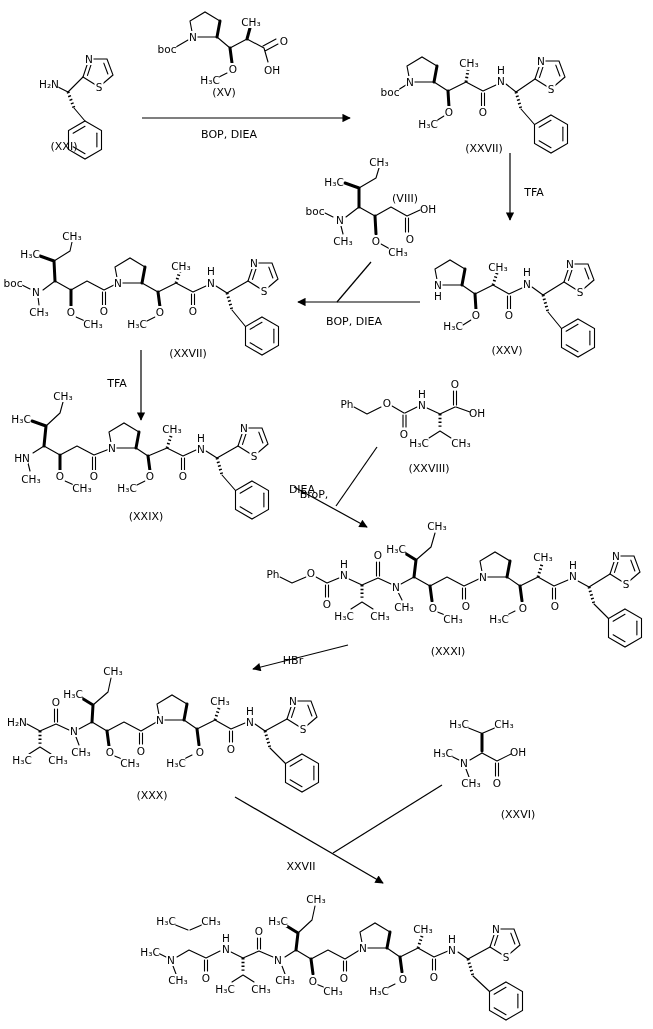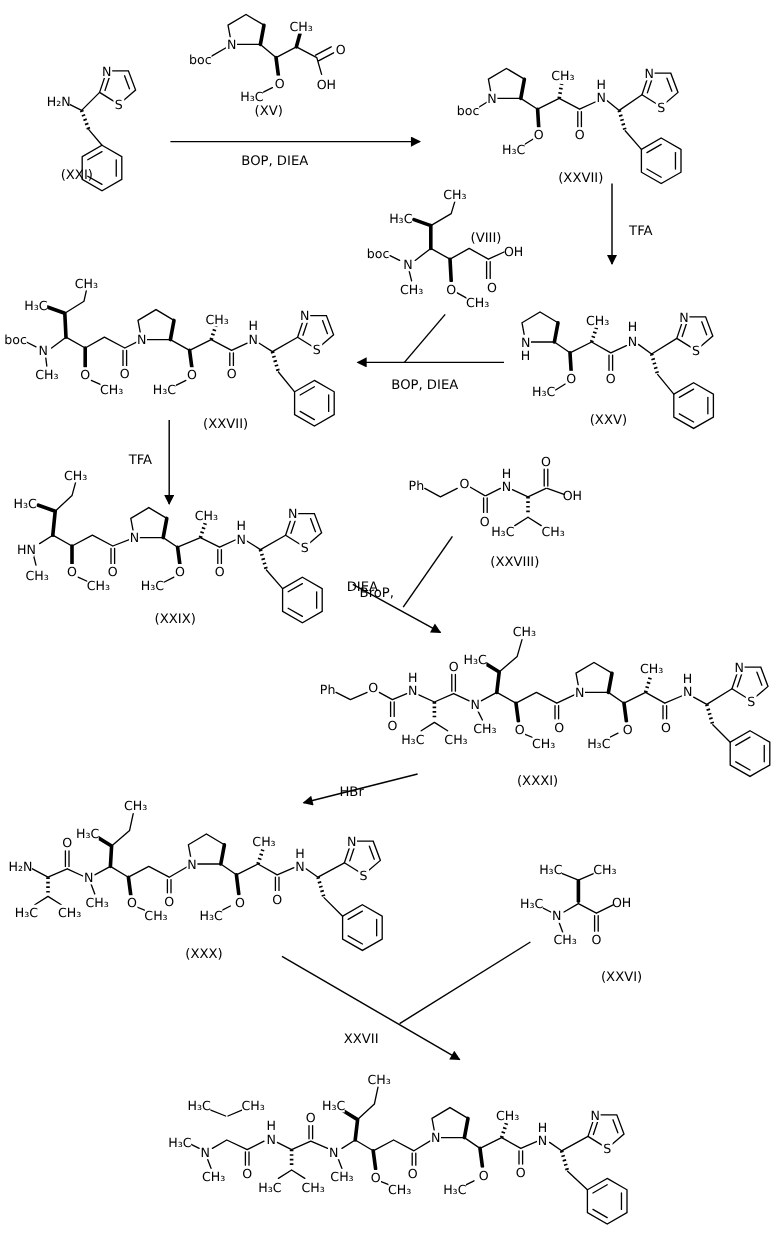--- a/index.html
+++ b/index.html
@@ -478,21 +478,21 @@
 
   <div class="t" style="left:64px;top:146px">(XXI)</div>
   <div class="t" style="left:224px;top:92px">(XV)</div>
   <div class="t" style="left:484px;top:148px">(XXVII)</div>
   <div class="t" style="left:405px;top:198px">(VIII)</div>
   <div class="t" style="left:507px;top:350px">(XXV)</div>
   <div class="t" style="left:188px;top:353px">(XXVII)</div>
   <div class="t" style="left:146px;top:516px">(XXIX)</div>
   <div class="t" style="left:429px;top:468px">(XXVIII)</div>
   <div class="t" style="left:448px;top:651px">(XXXI)</div>
-  <div class="t" style="left:170px;top:795px">(XXX)</div>
+  <div class="t" style="left:152px;top:795px">(XXX)</div>
   <div class="t" style="left:518px;top:814px">(XXVI)</div>
 
   <div class="t" style="left:229px;top:134px">BOP,  DIEA</div>
   <div class="t" style="left:534px;top:192px">TFA</div>
   <div class="t" style="left:354px;top:321px">BOP,  DIEA</div>
   <div class="t" style="left:117px;top:383px">TFA</div>
   <div class="t" style="left:314px;top:494px">BroP,</div>
   <div class="t" style="left:302px;top:489px">DIEA</div>
   <div class="t" style="left:293px;top:660px">HBr</div>
   <div class="t" style="left:301px;top:866px">XXVII</div>

